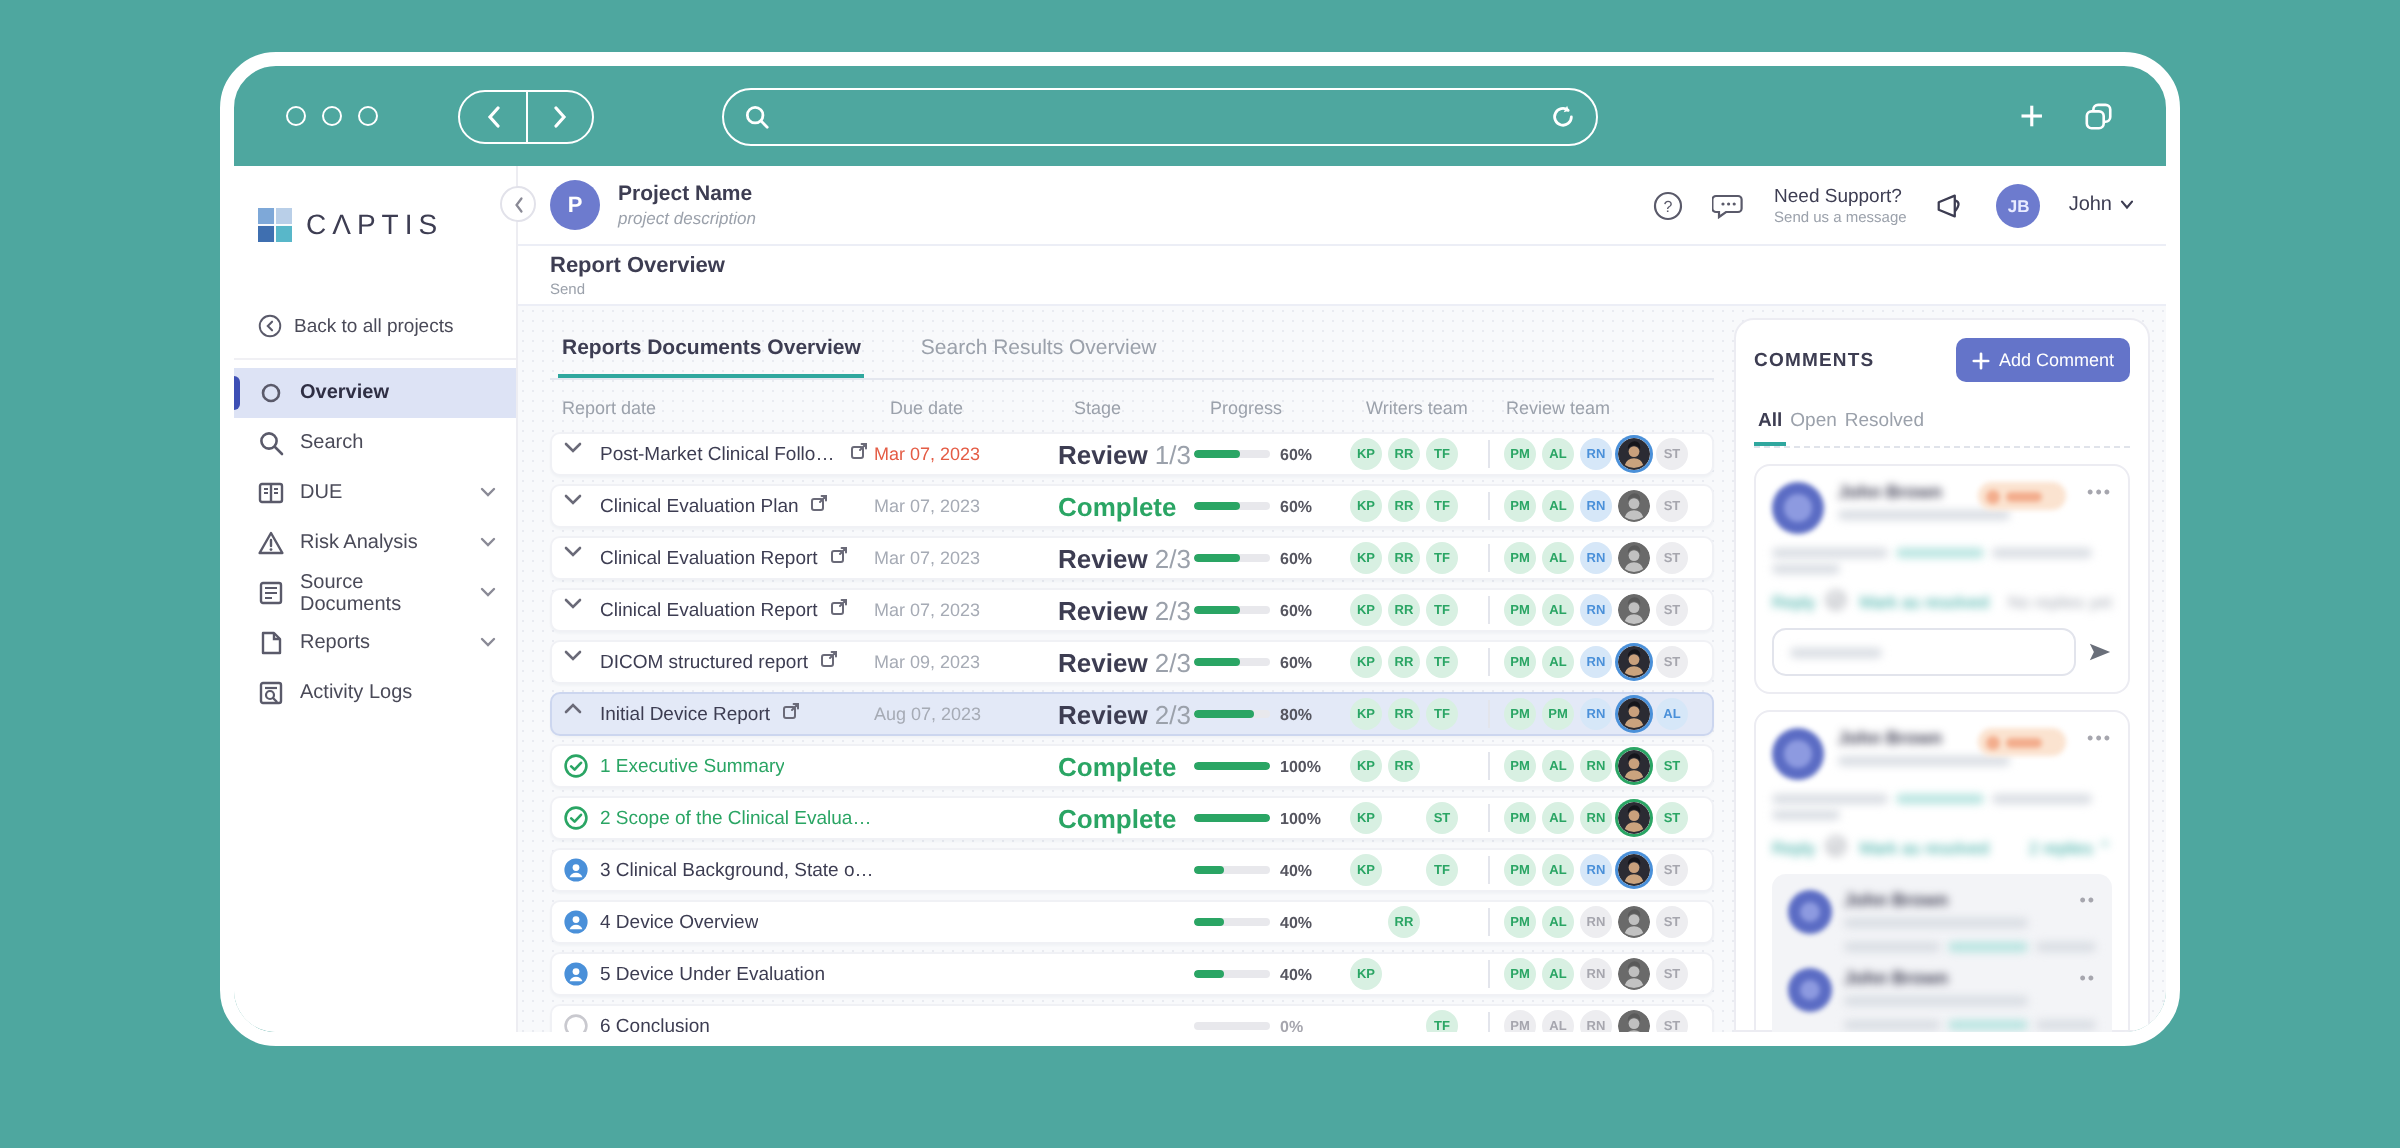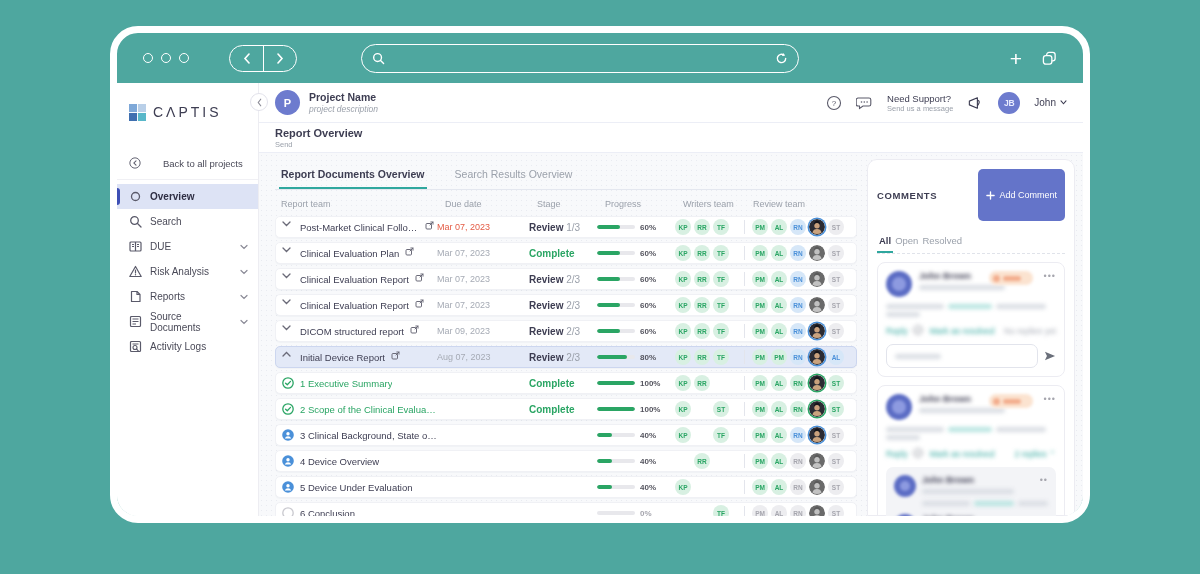--- a/index.html
+++ b/index.html
@@ -23,21 +23,21 @@
   .plus { font-size:21px; font-weight:300; line-height:1; }
 
   
   .app { position:absolute; left:0; right:0; top:50px; bottom:0; background:#fff; display:flex; }
 
   
   .sidebar { width:142px; border-right:1px solid #ededf2; background:#fff; flex:none; position:relative; }
   .logo { display:flex; align-items:center; gap:7px; padding:14px 0 0 12px; height:44px; }
   .logo-mark { width:17px; height:17px; flex:none; }
   .logo-text { font-size:14px; letter-spacing:3px; color:#3d3d52; font-weight:500; }
-  .side-back { display:flex; align-items:center; gap:22px; margin:30px 0 10px 12px; font-size:9.5px; color:#4a4a58; cursor:pointer; }
+  .side-back { display:flex; align-items:center; gap:6px; margin:30px 0 10px 12px; font-size:9.5px; color:#4a4a58; cursor:pointer; }
   .side-sep { border-top:1px solid #f0f0f4; margin:0 0 4px 0; }
   .side-item { display:flex; align-items:center; gap:8px; height:25px; padding-left:12px; font-size:10px;
                color:#4a4a58; cursor:pointer; position:relative; }
   .side-item .chev { margin-left:auto; margin-right:10px; color:#8a8a96; }
   .side-item.active { background:#dde3f5; font-weight:bold; color:#2f2f44; }
   .side-item.active::before { content:""; position:absolute; left:0; top:4px; bottom:4px; width:3px;
                background:#3d4fb5; border-radius:0 3px 3px 0; }
   .sicon { width:13px; height:13px; flex:none; display:flex; }
 
   
@@ -78,21 +78,21 @@
 
   .row { display:flex; align-items:center; height:22px; background:#fff; border:1px solid #f0f1f5;
          border-radius:5px; margin-bottom:4px; padding:0 8px 0 6px; font-size:9.5px; color:#3d3d52;
          box-shadow:0 1px 1px rgba(40,50,80,.03); }
   .row.hl { background:#e3e9f7; border-color:#ccd6ef; }
   .c-name { flex:1; min-width:0; display:flex; align-items:center; gap:6px; overflow:hidden; }
   .c-name .nm { white-space:nowrap; overflow:hidden; text-overflow:ellipsis; }
   .nm.green { color:#2aa564; }
   .c-due { width:92px; flex:none; font-size:9px; color:#a6abb5; }
   .c-due.red { color:#e45c45; }
-  .c-stage { width:68px; flex:none; font-size:10px; }
+  .c-stage { width:68px; flex:none; font-size:13px; }
   .stage-b { font-weight:bold; color:#3d3d52; }
   .stage-s { color:#9ba1ab; }
   .stage-complete { color:#2aa564; font-weight:bold; }
   .c-prog { width:78px; flex:none; display:flex; align-items:center; gap:5px; }
   .track { width:38px; height:4px; background:#e8e8ec; border-radius:2px; overflow:hidden; }
   .fill { height:100%; background:#2aa564; border-radius:2px; }
   .pct { font-size:8px; font-weight:bold; color:#55555f; }
   .pct.zero { color:#a6a6ae; }
   .c-writers { width:62px; flex:none; display:flex; gap:3px; }
   .slot { width:16px; height:16px; flex:none; }
@@ -108,21 +108,21 @@
   .ring-green { box-shadow:0 0 0 1.5px #2aa564; }
   .photo.gray { filter:grayscale(1); opacity:.7; }
   .sticon { width:12px; height:12px; flex:none; display:flex; }
 
   
   .comments { width:208px; flex:none; background:#fff; border:1px solid #ececf2; border-radius:10px 10px 0 0;
               padding:9px 9px 0; display:flex; flex-direction:column; }
   .cm-head { display:flex; align-items:center; justify-content:space-between; }
   .cm-title { font-size:9.5px; font-weight:bold; letter-spacing:.6px; color:#3d3d52; }
   .add-btn { background:#6474c9; color:#fff; font-size:9px; border:none; border-radius:5px;
-             padding:21px 8px; display:flex; align-items:center; gap:4px; cursor:pointer; }
+             padding:6px 8px; display:flex; align-items:center; gap:4px; cursor:pointer; }
   .cm-tabs { display:flex; gap:0; border-bottom:1px dashed #e0e3ea; margin-top:10px; }
   .cm-tab { font-size:9.5px; color:#9ba1ab; padding:4px 2px 5px; border-bottom:2px solid transparent; cursor:pointer; }
   .cm-tab.active { color:#3d3d52; font-weight:bold; border-bottom-color:#2fa79e; }
 
   .card { border:1px solid #ececf2; border-radius:8px; padding:8px; margin-top:8px; }
   .card-h { display:flex; align-items:flex-start; gap:7px; }
   .cavatar { width:26px; height:26px; border-radius:50%; background:#5b6cc4; flex:none; position:relative; overflow:hidden; }
   .cavatar::after { content:""; position:absolute; inset:6px; border-radius:50%; background:#8d9ae0; }
   .cmeta { flex:1; min-width:0; }
   .cname { font-size:9px; font-weight:bold; color:#3d3d52; }
@@ -250,37 +250,37 @@
               </svg>
             </span>
             <span>Risk Analysis</span>
             <span class="chev"><svg width="8" height="6" viewBox="0 0 8 6">
                 <path d="M1 1.5 L4 4.5 L7 1.5" fill="none" stroke="#8a8a96" stroke-width="1.2" stroke-linecap="round"></path>
               </svg></span>
           </div>
           <div class="side-item">
             <span class="sicon">
               <svg width="13" height="13" viewBox="0 0 13 13">
+                <rect x="1.5" y="1.5" width="10" height="10" rx="1" fill="none" stroke="#5a5a6a" stroke-width="1.2"></rect>
+                <path d="M3.5 4 H9.5 M3.5 6.5 H9.5 M3.5 9 H7" stroke="#5a5a6a" stroke-width="1.1"></path>
+              </svg>
+            </span>
+            <span>Source Documents</span>
+            <span class="chev"><svg width="8" height="6" viewBox="0 0 8 6">
+                <path d="M1 1.5 L4 4.5 L7 1.5" fill="none" stroke="#8a8a96" stroke-width="1.2" stroke-linecap="round"></path>
+              </svg></span>
+          </div>
+          <div class="side-item">
+            <span class="sicon">
+              <svg width="13" height="13" viewBox="0 0 13 13">
                 <path d="M2.5 1.5 H8 L11 4.5 V11.5 H2.5 Z" fill="none" stroke="#5a5a6a" stroke-width="1.2" stroke-linejoin="round"></path>
                 <path d="M8 1.5 V4.5 H11" fill="none" stroke="#5a5a6a" stroke-width="1.2"></path>
               </svg>
             </span>
             <span>Reports</span>
-            <span class="chev"><svg width="8" height="6" viewBox="0 0 8 6">
-                <path d="M1 1.5 L4 4.5 L7 1.5" fill="none" stroke="#8a8a96" stroke-width="1.2" stroke-linecap="round"></path>
-              </svg></span>
-          </div>
-          <div class="side-item">
-            <span class="sicon">
-              <svg width="13" height="13" viewBox="0 0 13 13">
-                <rect x="1.5" y="1.5" width="10" height="10" rx="1" fill="none" stroke="#5a5a6a" stroke-width="1.2"></rect>
-                <path d="M3.5 4 H9.5 M3.5 6.5 H9.5 M3.5 9 H7" stroke="#5a5a6a" stroke-width="1.1"></path>
-              </svg>
-            </span>
-            <span>Source Documents</span>
             <span class="chev"><svg width="8" height="6" viewBox="0 0 8 6">
                 <path d="M1 1.5 L4 4.5 L7 1.5" fill="none" stroke="#8a8a96" stroke-width="1.2" stroke-linecap="round"></path>
               </svg></span>
           </div>
           <div class="side-item">
             <span class="sicon">
               <svg width="13" height="13" viewBox="0 0 13 13">
                 <rect x="1.5" y="1.5" width="10" height="10" rx="1" fill="none" stroke="#5a5a6a" stroke-width="1.2"></rect>
                 <path d="M3.5 4 H9.5" stroke="#5a5a6a" stroke-width="1.1"></path>
                 <circle cx="6" cy="7.5" r="2" fill="none" stroke="#5a5a6a" stroke-width="1.1"></circle>
@@ -336,25 +336,25 @@
 
       <div class="page-bar">
         <div class="page-title">Report Overview</div>
         <div class="breadcrumb">Send</div>
       </div>
 
       <div class="content">
 
         <div class="table-col">
           <div class="tabs">
-            <div class="tab active">Report Documents Overview</div>
+            <div class="tab active">Reports Documents Overview</div>
             <div class="tab">Search Results Overview</div>
           </div>
           <div class="thead">
-            <span style="flex:1">Report team</span>
+            <span style="flex:1">Report date</span>
             <span style="width:92px;flex:none">Due date</span>
             <span style="width:68px;flex:none">Stage</span>
             <span style="width:78px;flex:none">Progress</span>
             <span style="width:70px;flex:none">Writers team</span>
             <span style="width:96px;flex:none">Review team</span>
           </div>
           <div class="rows" id="rows">
               <div class="row">
                 <div class="c-name">
                   <span class="sticon">

